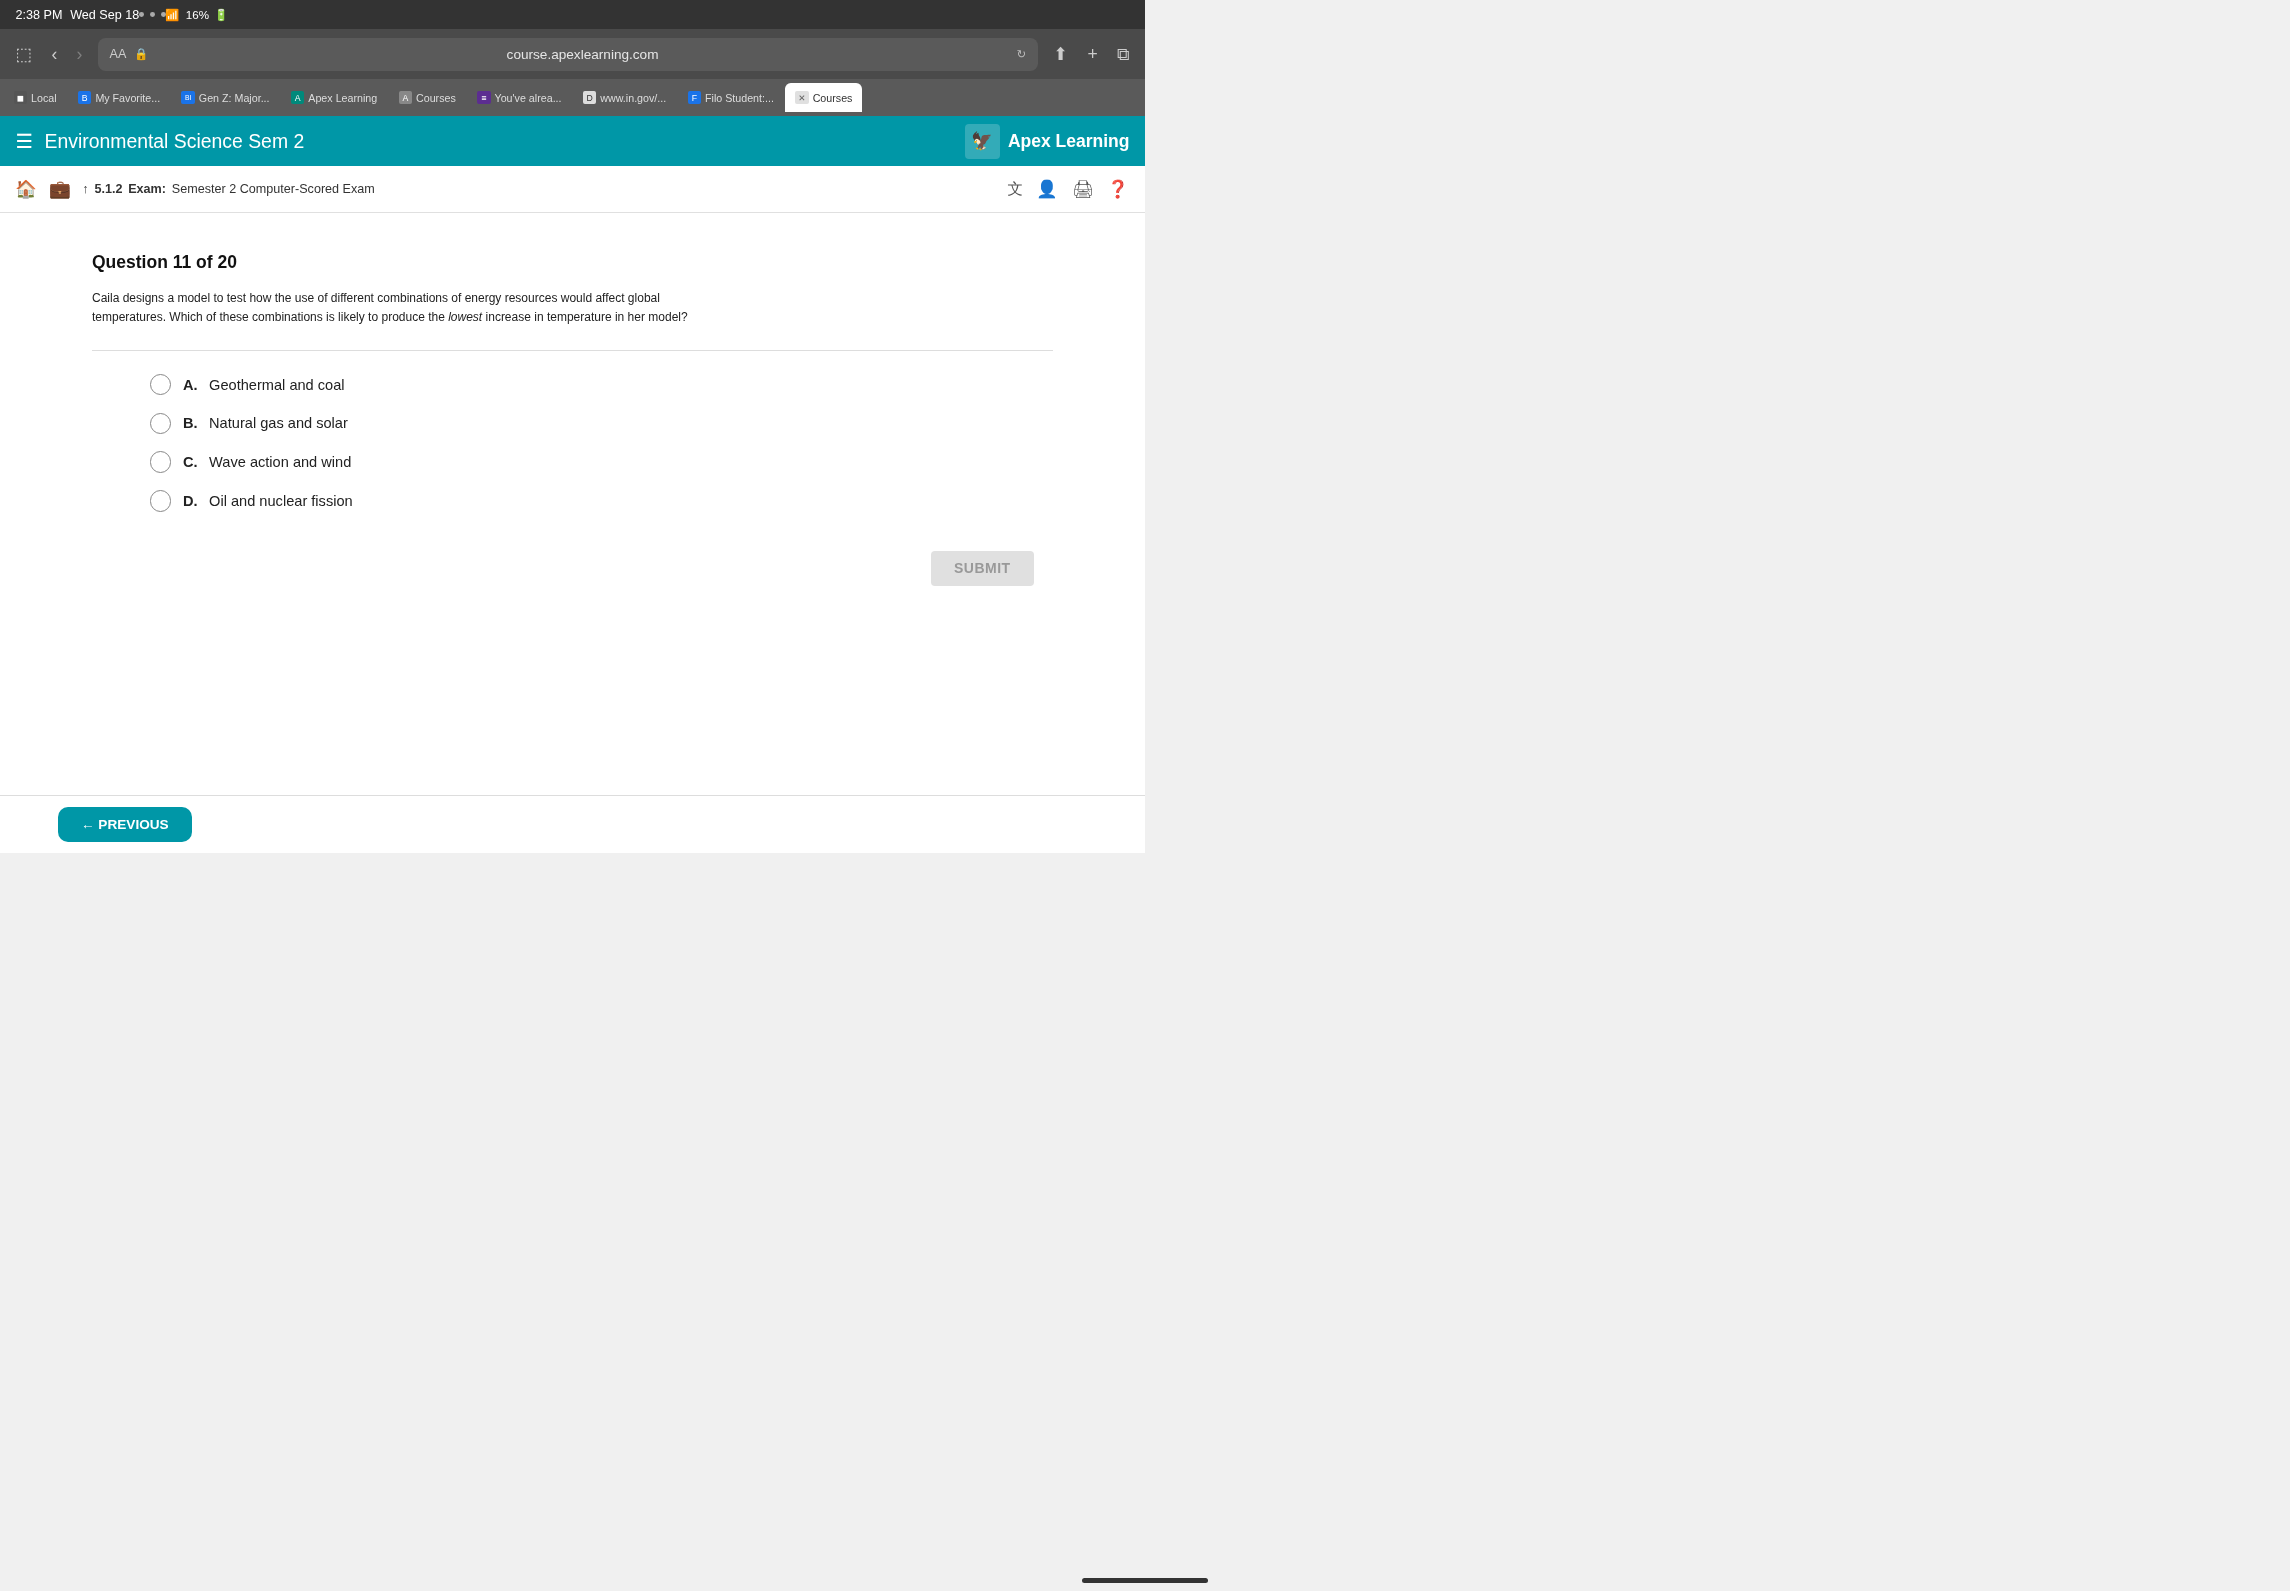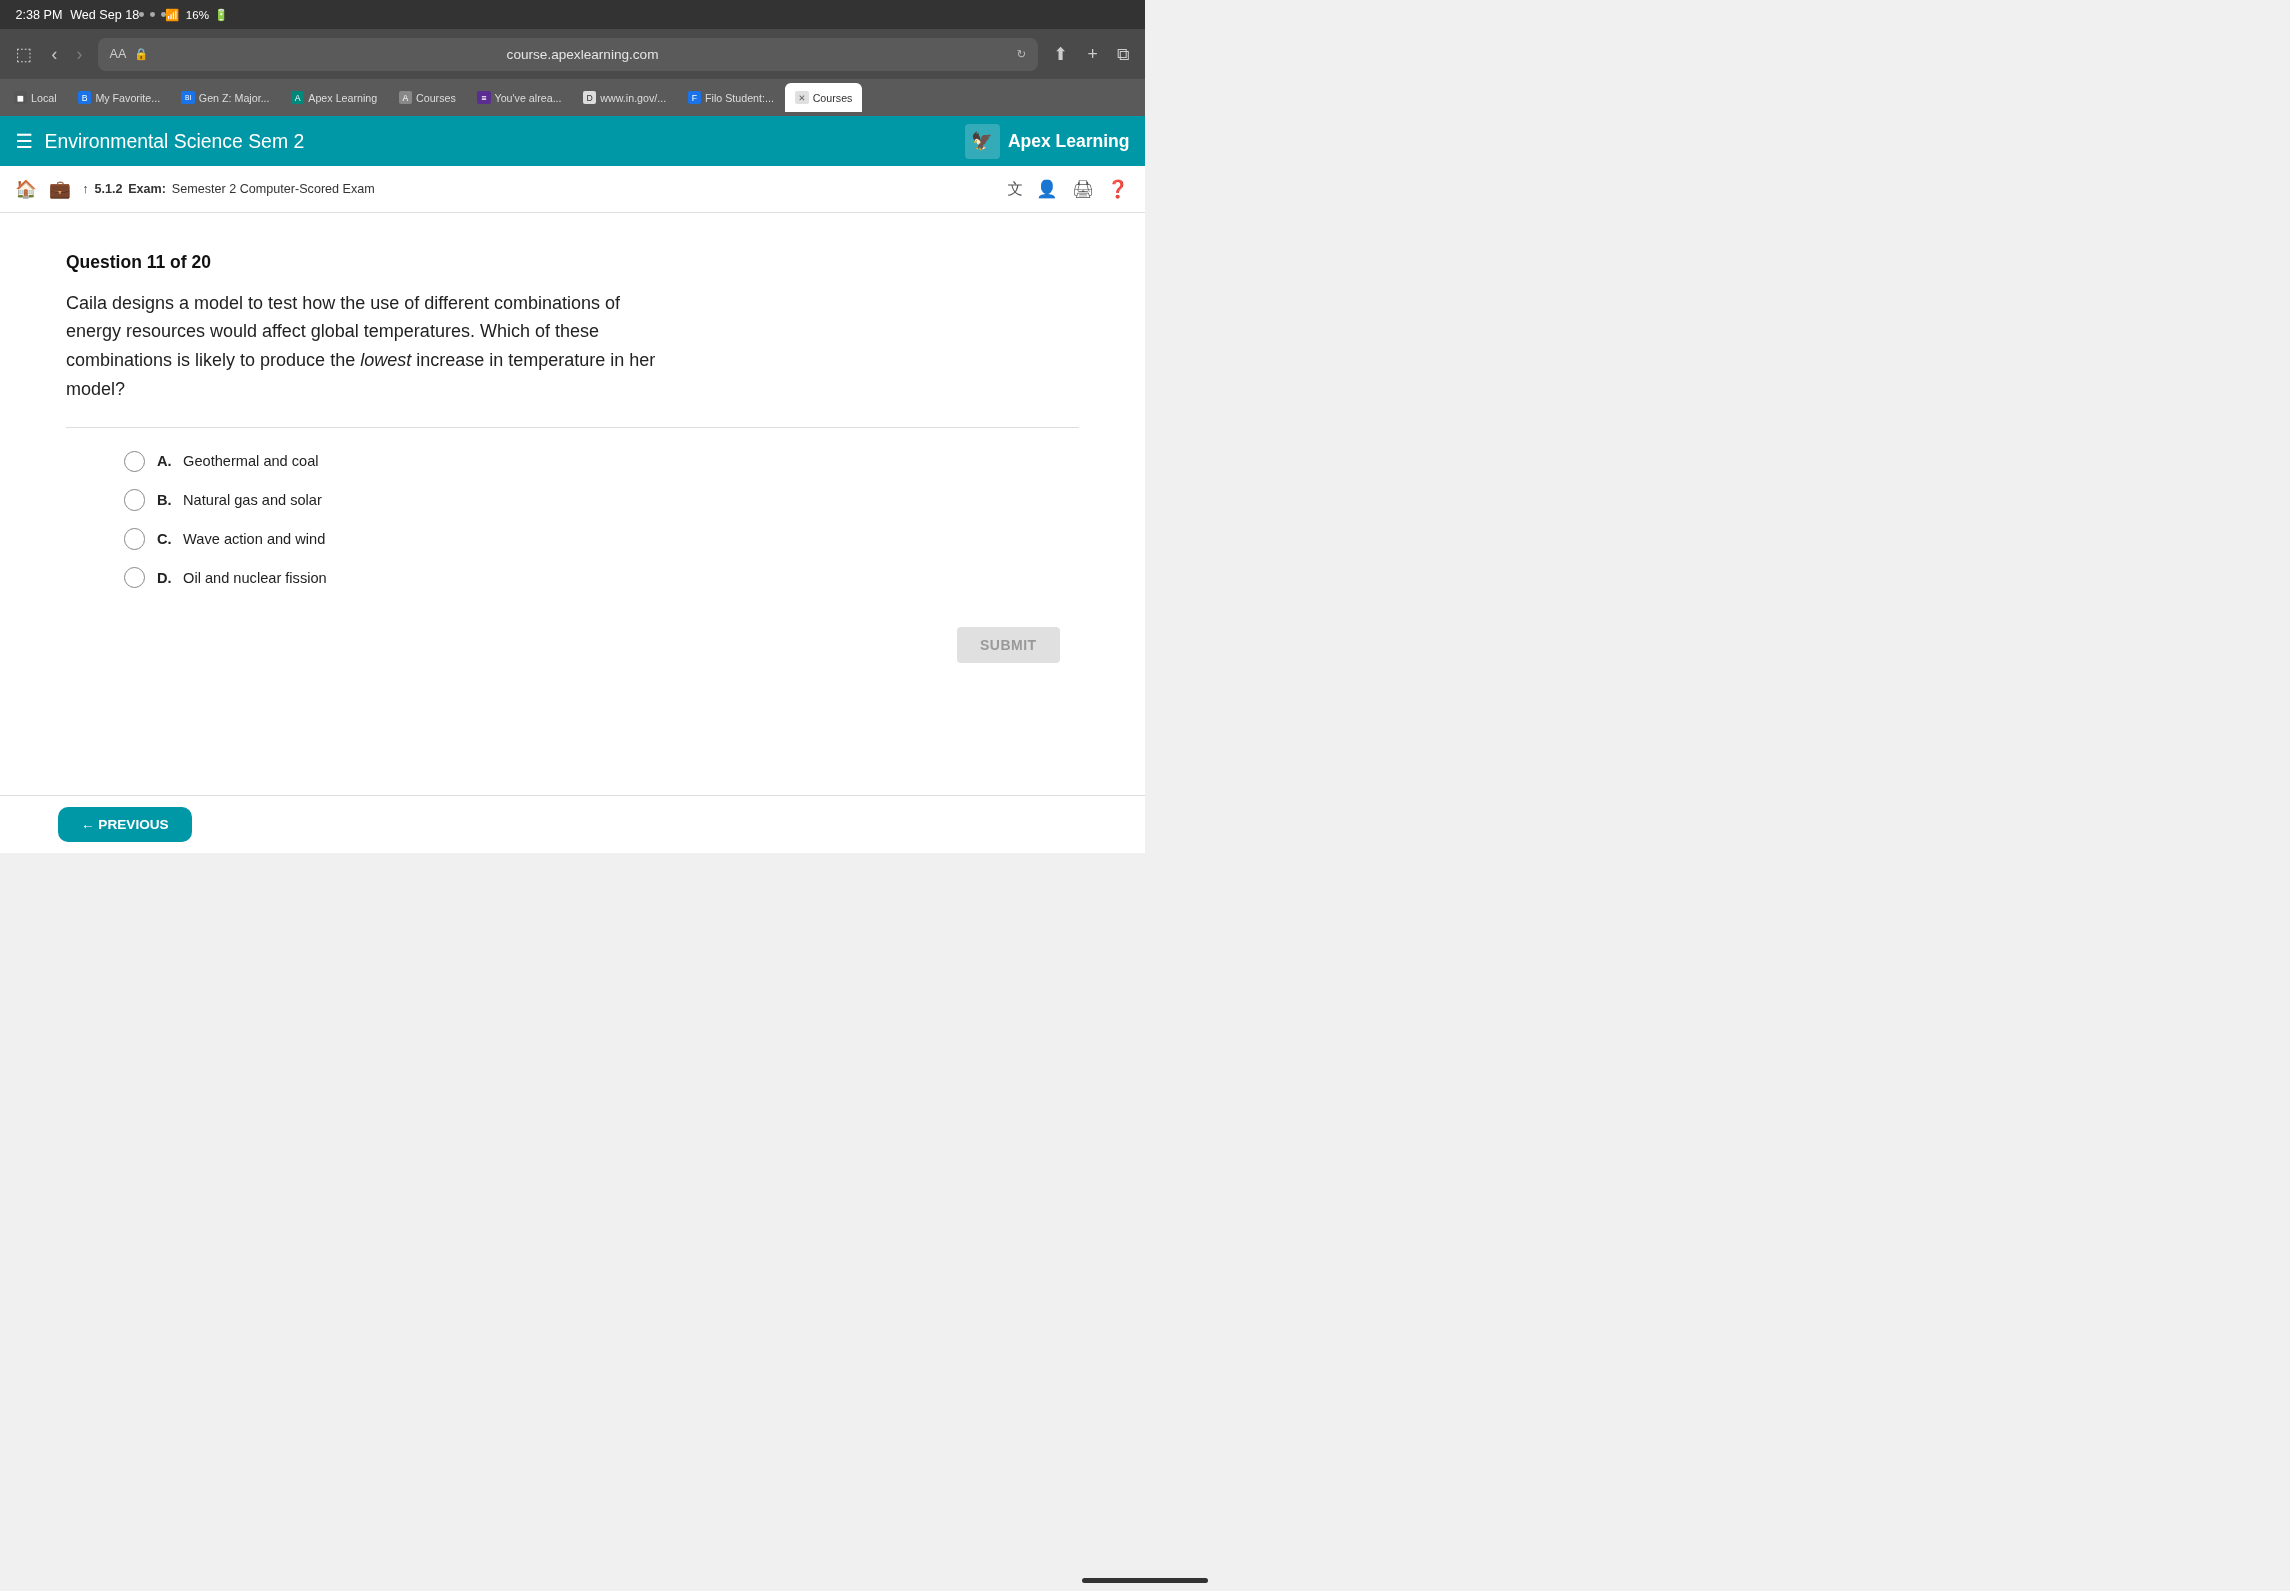--- a/index.html
+++ b/index.html
@@ -104,30 +104,30 @@
       padding: 0 15.5px;
     }
     .sub-header-left { display: flex; align-items: center; gap: 11.6px; }
     .sub-header-nav { display: flex; align-items: center; gap: 5.8px; font-size: 12.6px; color: #333; }
     .sub-header-right { display: flex; align-items: center; gap: 13.6px; color: #555; font-size: 17.5px; }
 
     
     .main-content {
       background: #fff;
       min-height: 582px;
-      padding: 39px 66px;
+      padding: 39px 92px;
     }
     .question-number {
       font-size: 17.5px;
       font-weight: bold;
       margin-bottom: 15.5px;
       color: #111;
     }
     .question-text {
-      font-size: 18px;
+      font-size: 12px;
       color: #222;
       line-height: 1.6;
       margin-bottom: 23px;
       max-width: 602px;
     }
     .question-text em { font-style: italic; }
     .divider {
       border: none;
       border-top: 1px solid #ddd;
       margin: 0 0 23px 0;

